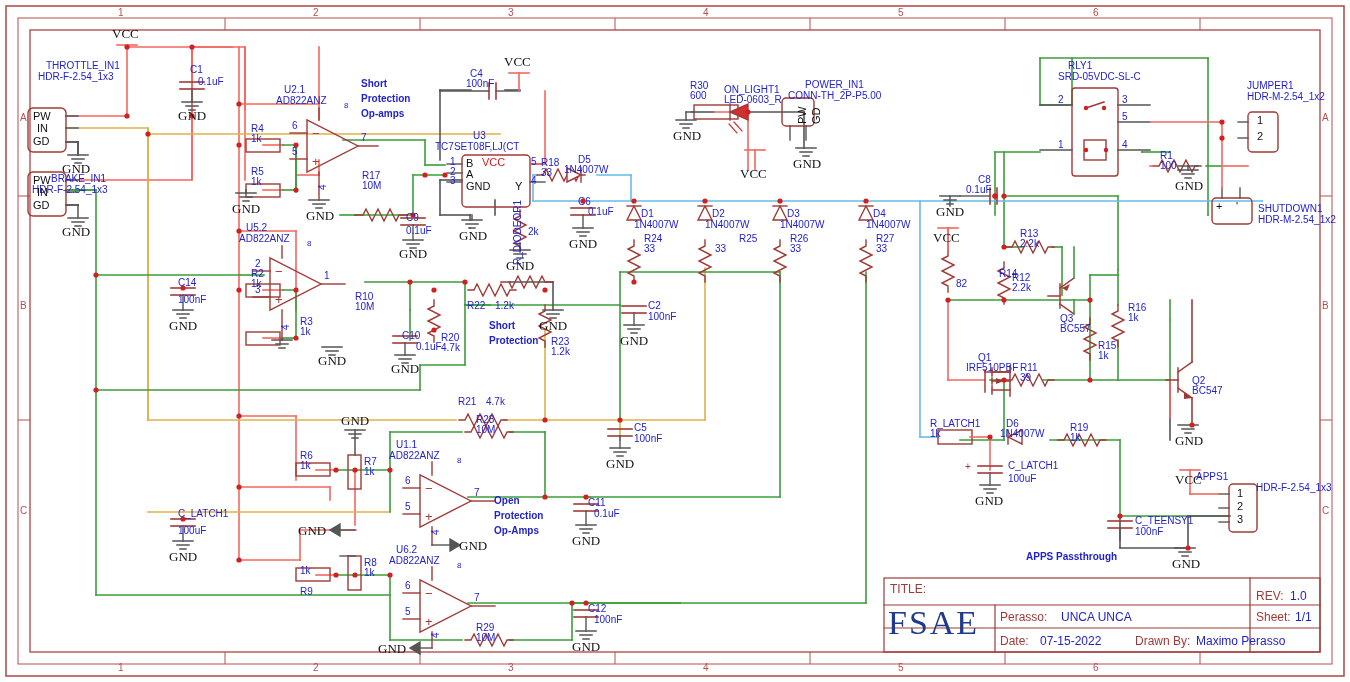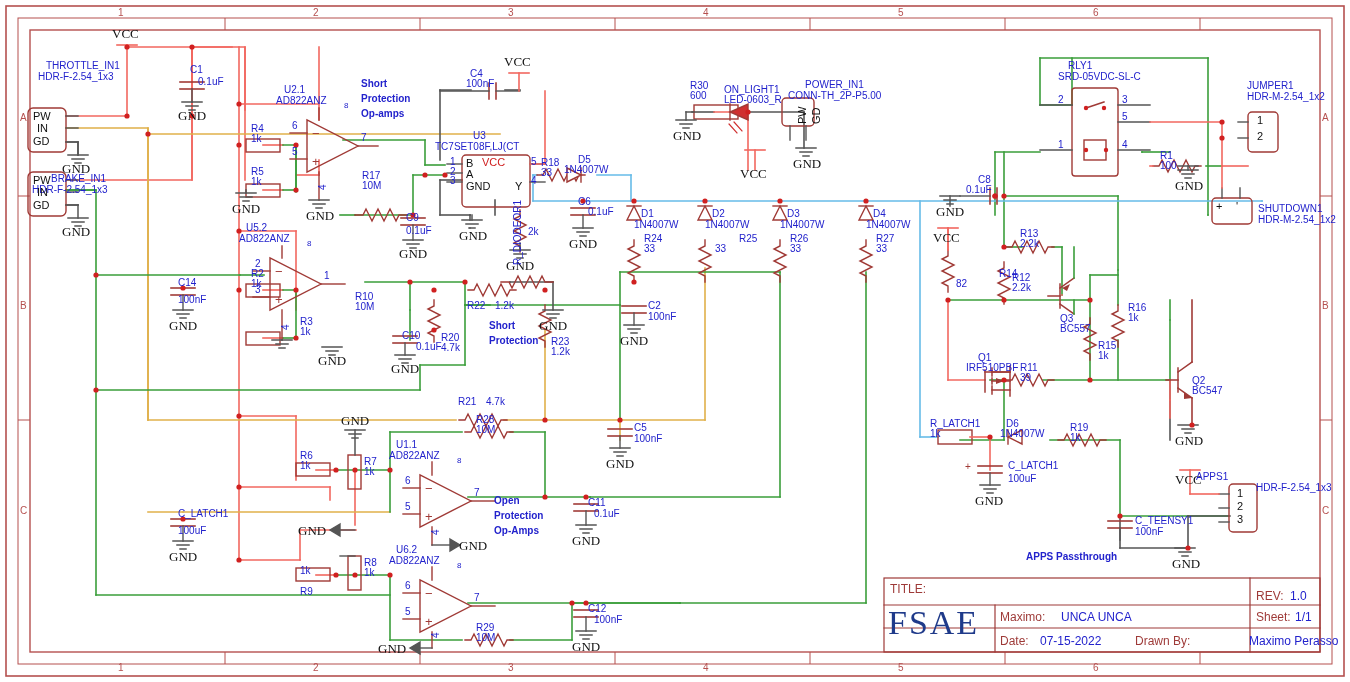--- a/index.html
+++ b/index.html
@@ -1062,23 +1062,23 @@
 Protection</div>
 <div class="lbl note" style="left:494px;top:493px;">Open
 Protection
 Op-Amps</div>
 <div class="lbl note" style="left:1026px;top:549px;">APPS Passthrough</div>
 
 <div class="tb" style="left:890px;top:582px;">TITLE:</div>
 <div class="tbv" style="left:940px;top:582px;"></div>
 <div class="tb" style="left:1256px;top:589px;">REV:</div>
 <div class="tbv" style="left:1290px;top:589px;">1.0</div>
-<div class="tb" style="left:1000px;top:610px;">Maximo:</div>
+<div class="tb" style="left:1000px;top:610px;">Perasso:</div>
 <div class="tbv" style="left:1061px;top:610px;">UNCA UNCA</div>
 <div class="tb" style="left:1256px;top:610px;">Sheet:</div>
 <div class="tbv" style="left:1295px;top:610px;">1/1</div>
 <div class="tb" style="left:1000px;top:634px;">Date:</div>
 <div class="tbv" style="left:1040px;top:634px;">07-15-2022</div>
 <div class="tb" style="left:1135px;top:634px;">Drawn By:</div>
-<div class="tbv" style="left:1249px;top:634px;">Maximo Perasso</div>
+<div class="tbv" style="left:1196px;top:634px;">Maximo Perasso</div>
 <div style="position:absolute;left:888px;top:604px;font-size:34px;color:#1f3a8a;font-family:'Liberation Serif',serif;letter-spacing:2px;">FSAE</div>
 
 </div>
 
 </body></html>

